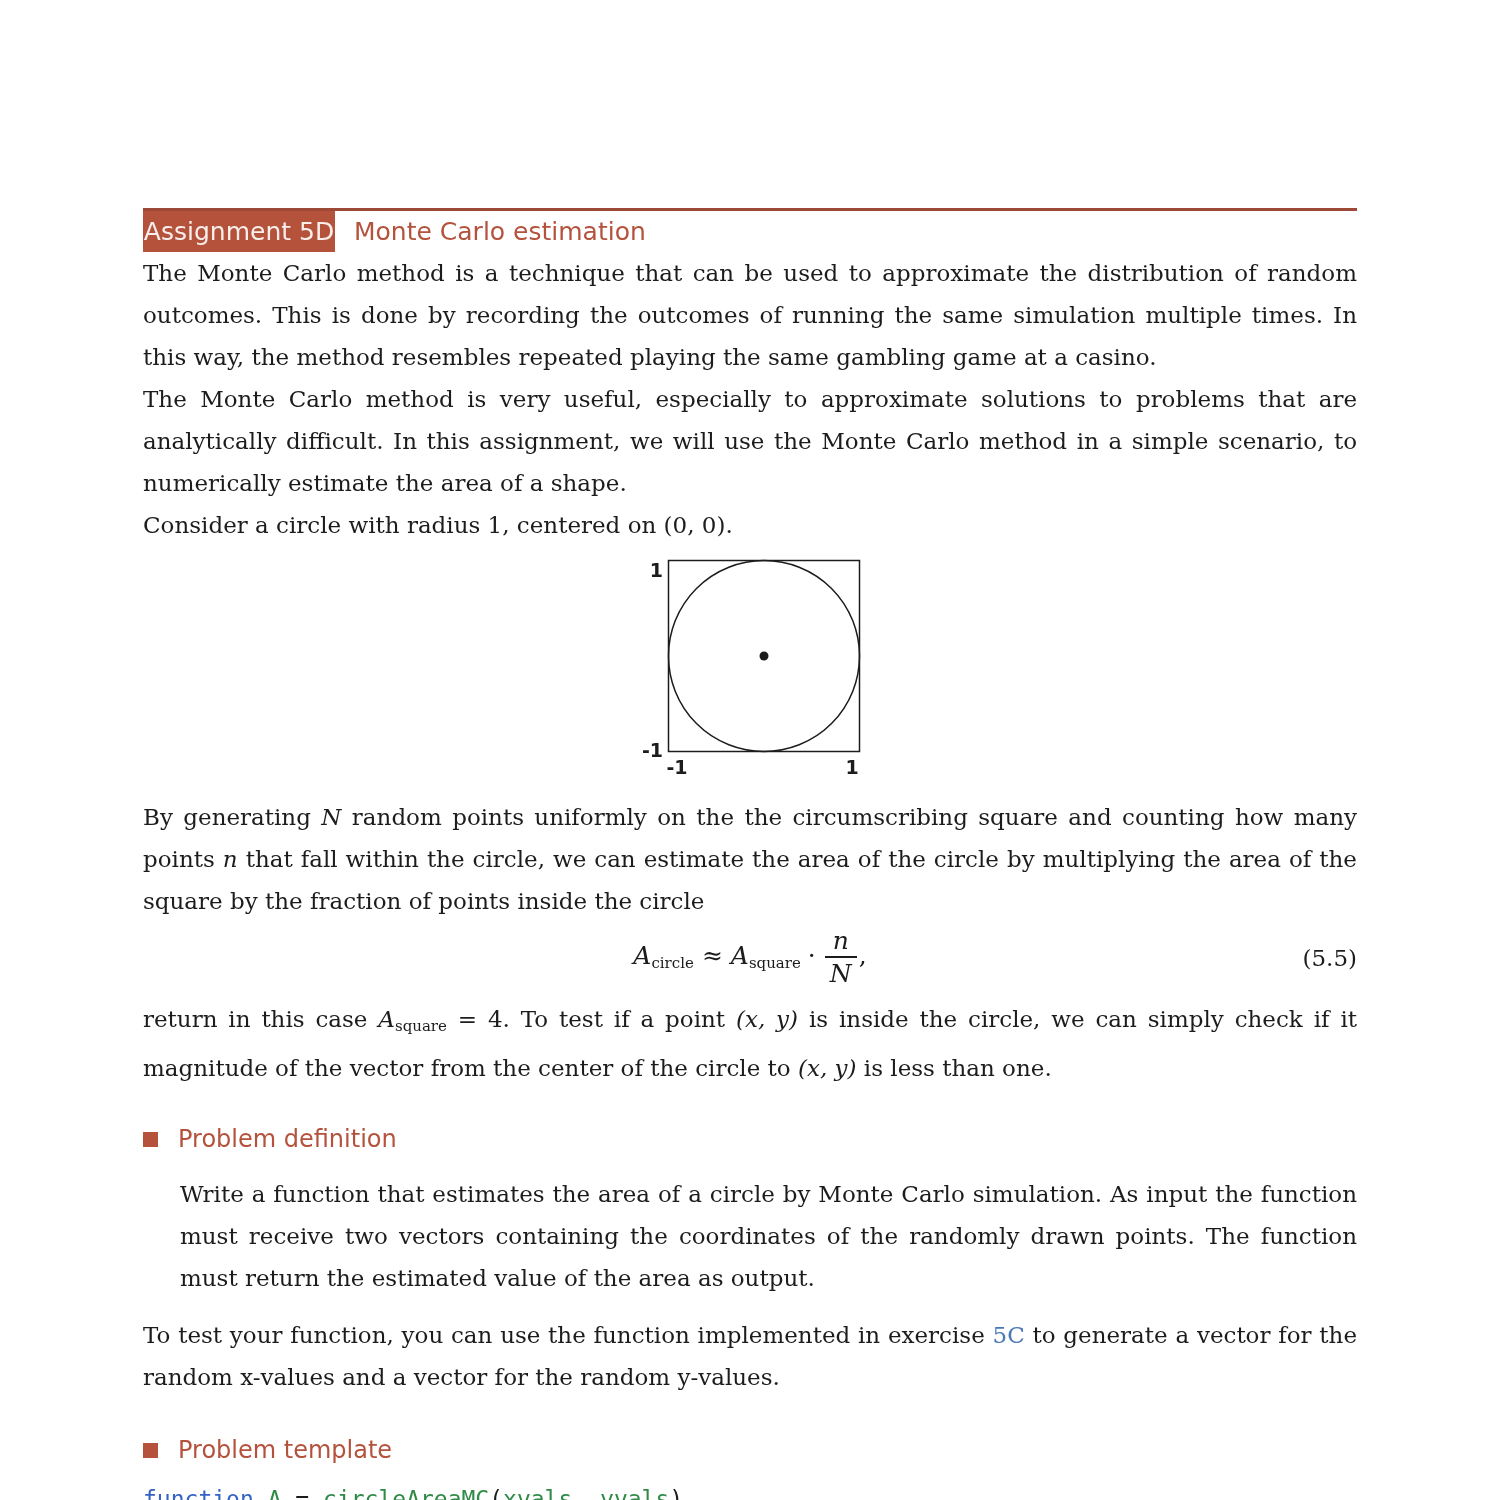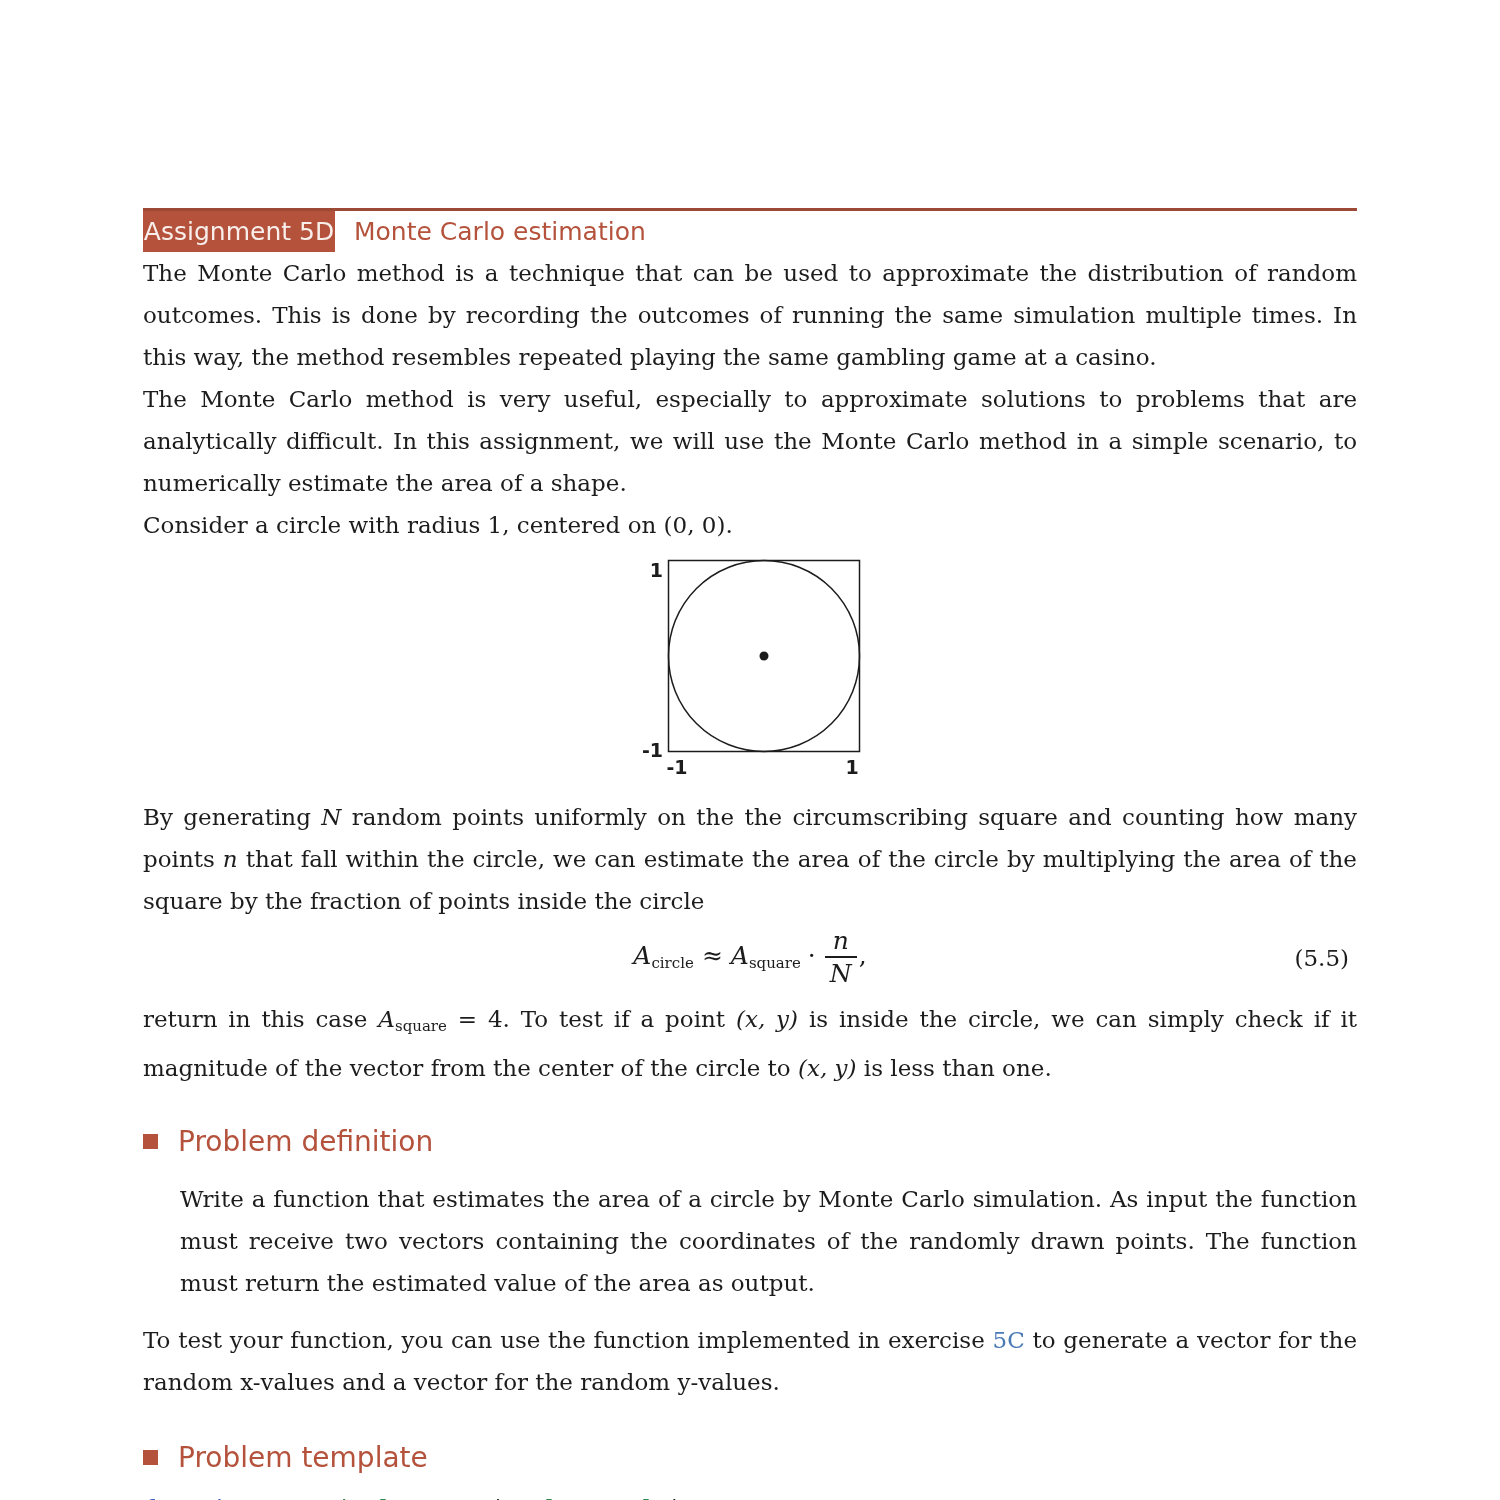--- a/index.html
+++ b/index.html
@@ -37,30 +37,30 @@
   .fig-wrap svg text {
     font-family:"DejaVu Sans", sans-serif;
     font-weight:bold; font-size:19px; fill:#1c1c1c;
   }
   
   .equation {
     position:relative; text-align:center;
     margin-top:2px; font-size:25px; line-height:1;
     padding:4px 0 6px 0;
   }
-  .eq-tag { position:absolute; right:8px; top:50%; transform:translateY(-50%); font-size:23px; }
+  .eq-tag { position:absolute; right:0; top:50%; transform:translateY(-50%); font-size:23px; }
   .frac { display:inline-block; vertical-align:middle; text-align:center; margin:0 2px; }
   .frac .num { display:block; padding:0 5px 3px 5px; }
   .frac .den { display:block; border-top:2px solid #1c1c1c; padding:3px 5px 0 5px; }
   .eq-rel { margin:0 8px; }
   .eq-dot { margin:0 7px; }
   
   .section-head {
     margin-top:36px; font-family:"DejaVu Sans", sans-serif;
-    font-size:28px; color:#b4523c; display:flex; align-items:center;
+    font-size:24px; color:#b4523c; display:flex; align-items:center;
   }
   .bullet { width:15px; height:15px; background:#b4523c; margin-right:20px; flex:0 0 auto; }
   .mt-sol { margin-top:38px; }
   
   .xref { color:#4a7ab5; text-decoration:none; cursor:pointer; }
   
   .code-line { font-family:"DejaVu Sans Mono", monospace; font-size:23px; margin-top:20px; line-height:30px; }
   .code-line span { white-space:pre; }
   .tok-kw { color:#3465c4; }
   .tok-id { color:#2f8b47; }

